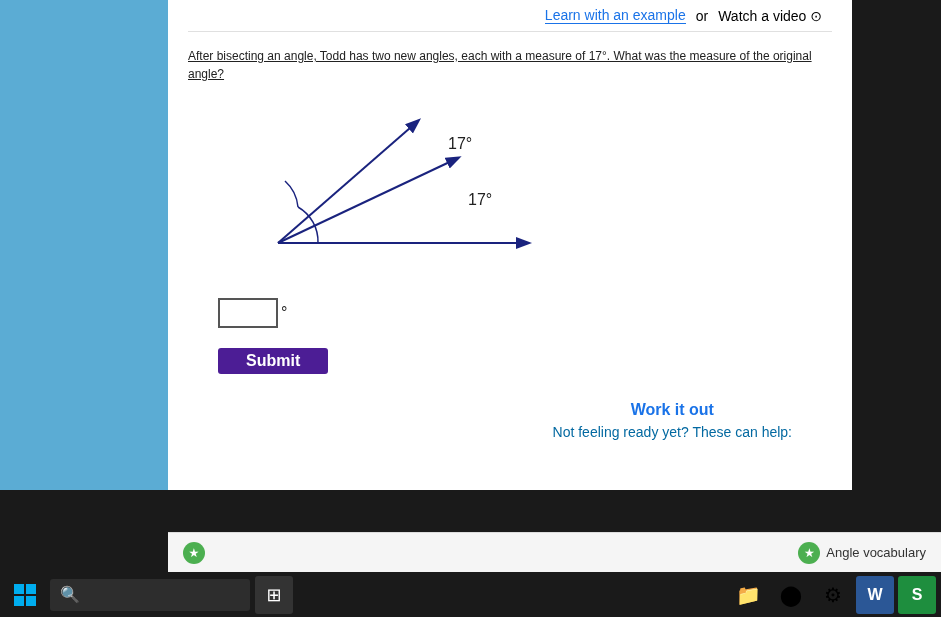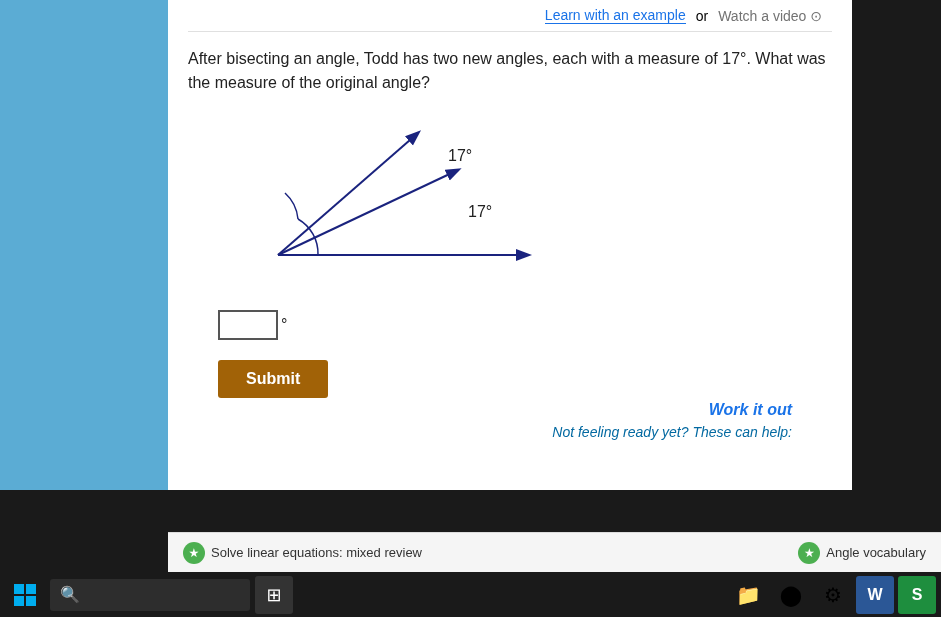--- a/index.html
+++ b/index.html
@@ -50,35 +50,36 @@
       margin-right: 10px;
     }
 
     .top-bar-or {
       color: #000000;
       font-size: 14px;
       margin-right: 10px;
     }
 
     .top-bar-watch {
-      color: #737373;
+      color: #000000;
       font-size: 14px;
       cursor: pointer;
     }
 
     .top-bar-watch::after {
       content: ' ⊙';
     }
 
     
     .question-text {
-      font-size: 16px;
+      font-size: 12px;
       color: #222;
       line-height: 1.5;
       margin-bottom: 20px;
+      text-decoration: underline;
     }
 
     
     .diagram-container {
       position: relative;
       width: 400px;
       height: 180px;
       margin-left: 30px;
       margin-bottom: 15px;
       text-align: right;
@@ -124,39 +125,38 @@
     }
 
     .degree-symbol {
       font-size: 16px;
       color: #222;
       margin-left: 3px;
     }
 
     
     .submit-btn {
-      background: #a16207;
+      background: #4c1d95;
       color: white;
       border: none;
-      padding: 10px 28px;
+      padding: 4px 28px;
       font-size: 16px;
       font-weight: bold;
       cursor: pointer;
       border-radius: 3px;
       margin-left: 30px;
       margin-bottom: 30px;
     }
 
     
     .work-it-out {
       position: absolute;
       bottom: 50px;
       right: 60px;
-      text-align: right;
-      font-style: italic;
+      text-align: center;
     }
 
     .work-it-out-title {
       color: #1a73e8;
       font-size: 16px;
       font-weight: bold;
       margin-bottom: 5px;
     }
 
     .work-it-out-sub {
@@ -345,21 +345,20 @@
   
   <div class="work-it-out">
     <div class="work-it-out-title">Work it out</div>
     <div class="work-it-out-sub">Not feeling ready yet? These can help:</div>
   </div>
 </div>
 
 <div class="bottom-links">
   <div class="bottom-link-item">
     <div class="bottom-link-icon">★</div>
-    <span>Solve linear equations: mixed review</span>
   </div>
   <div class="bottom-link-right">
     <div class="bottom-link-icon">★</div>
     <span>Angle vocabulary</span>
   </div>
 </div>
 
 <div class="taskbar">
 
   <div class="taskbar-start">

